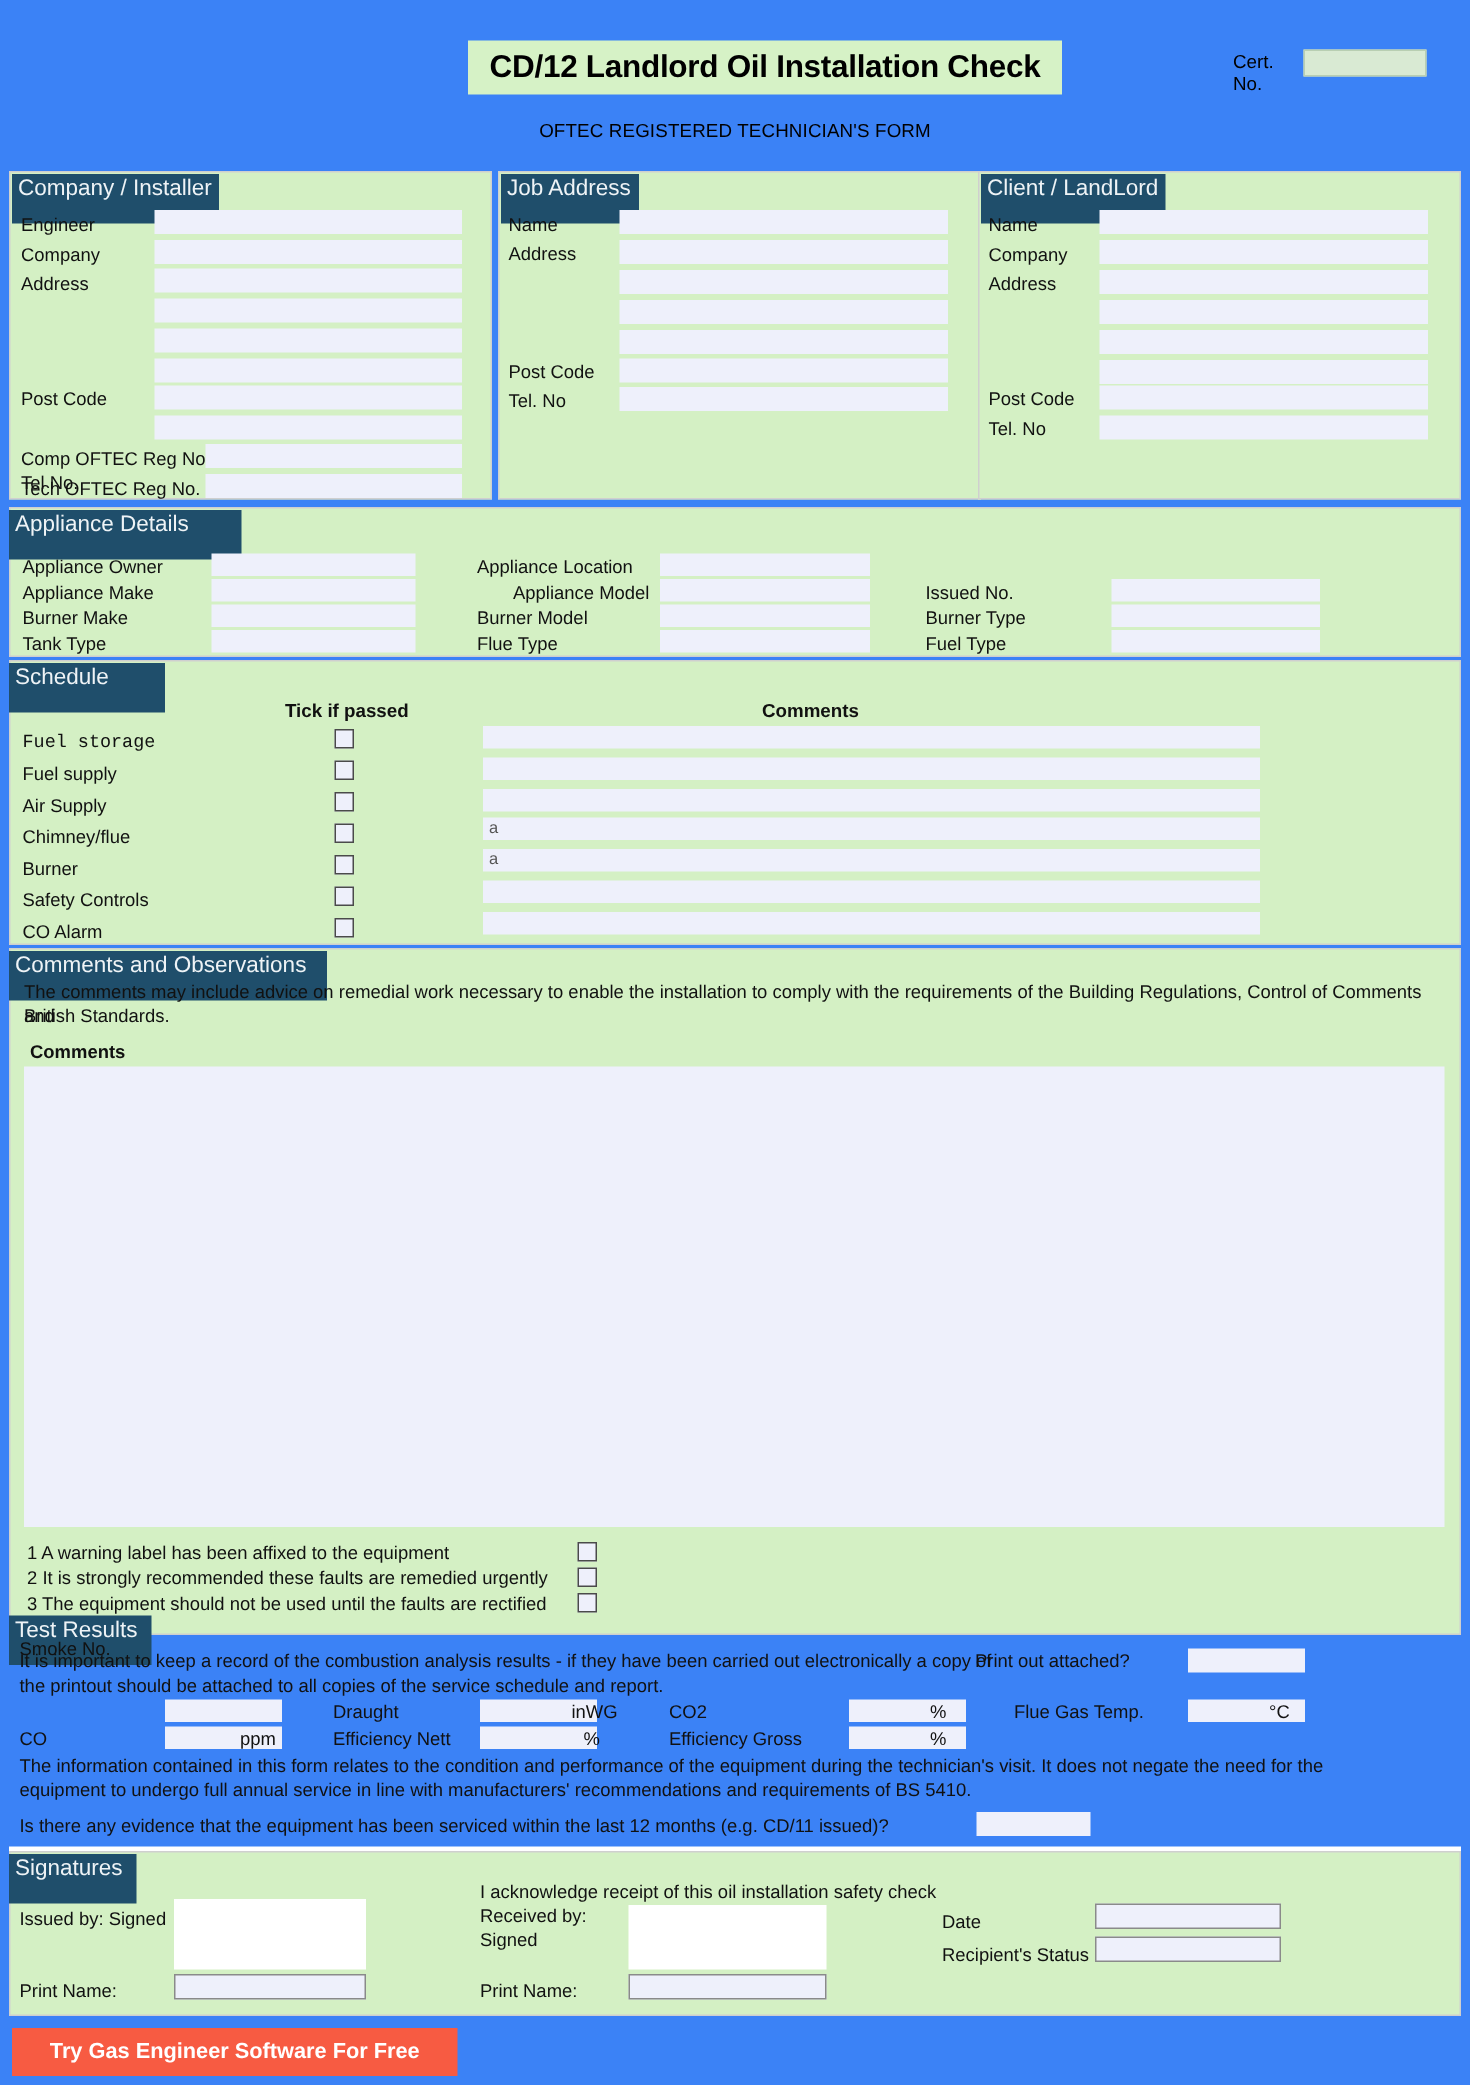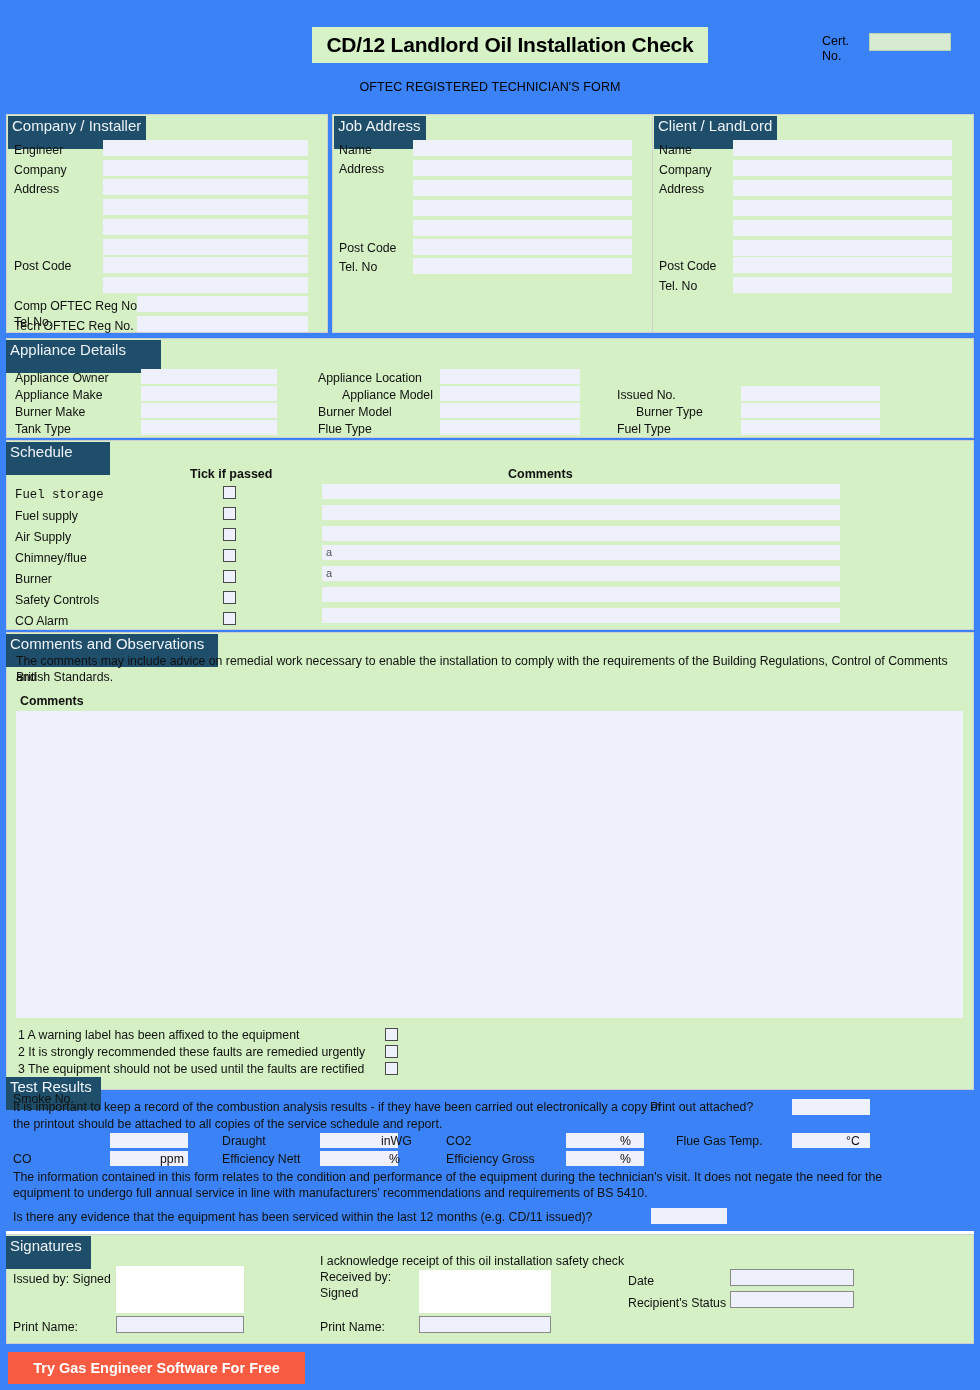--- a/index.html
+++ b/index.html
@@ -234,21 +234,21 @@
   <div class="fld fld-val" style="left:440px; top:369px; width:140px; height:15px;"></div>
   <div class="lbl" style="left:318px; top:388px;margin-left:24px;">Appliance Model</div>
   <div class="fld fld-val" style="left:440px; top:386px; width:140px; height:15px;"></div>
   <div class="lbl" style="left:318px; top:405px;">Burner Model</div>
   <div class="fld fld-val" style="left:440px; top:403px; width:140px; height:15px;"></div>
   <div class="lbl" style="left:318px; top:422px;">Flue Type</div>
   <div class="fld fld-val" style="left:440px; top:420px; width:140px; height:15px;"></div>
 
   <div class="lbl" style="left:617px; top:388px;">Issued No.</div>
   <div class="fld fld-val" style="left:741px; top:386px; width:139px; height:15px;"></div>
-  <div class="lbl" style="left:636px; top:405px;">Burner Type</div>
+  <div class="lbl" style="left:617px; top:405px;">Burner Type</div>
   <div class="fld fld-val" style="left:741px; top:403px; width:139px; height:15px;"></div>
   <div class="lbl" style="left:617px; top:422px;">Fuel Type</div>
   <div class="fld fld-val" style="left:741px; top:420px; width:139px; height:15px;"></div>
 
   <div class="panel" style="left:6px; top:440px; width:968px; height:190px;"></div>
   <div class="sec-head" style="left:6px; top:442px; width:104px;">Schedule</div>
 
   <div class="lbl bold" style="left:190px; top:467px; font-size:12.5px;">Tick if passed</div>
   <div class="lbl bold" style="left:508px; top:467px; font-size:12.5px;">Comments</div>
 

